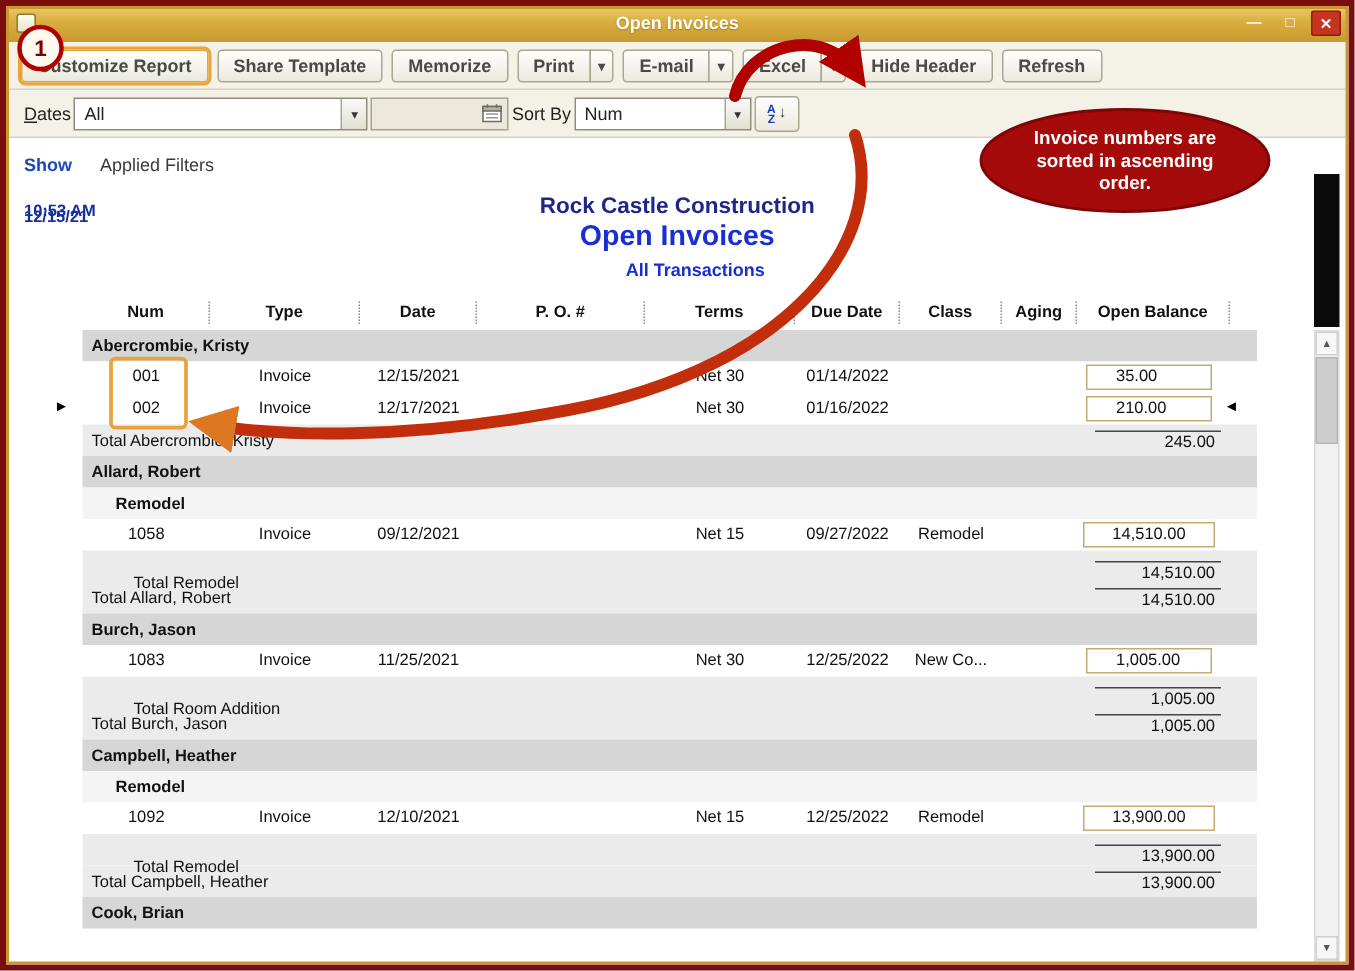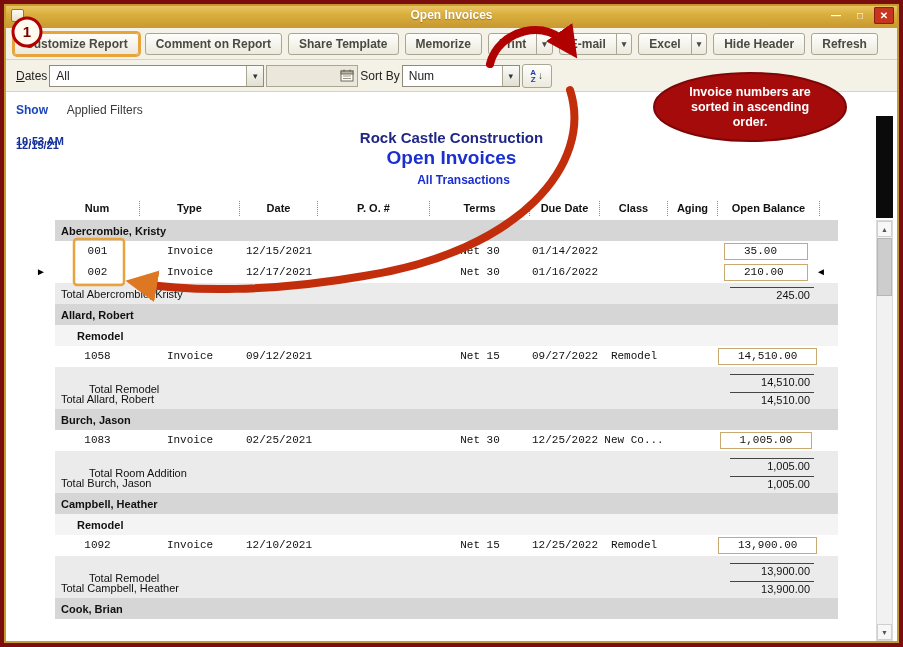--- a/index.html
+++ b/index.html
@@ -61,21 +61,21 @@
   }
   .flabel { font-size:12px; color:#222; }
   .combo {
     height:22px; background:#fff; border:1px solid #8E8B7C; display:flex; align-items:center; cursor:pointer;
   }
   .combo .combo-val { flex:1; padding:0 6px; font-size:12px; color:#222; overflow:hidden; white-space:nowrap; }
   .combo .combo-caret {
     width:17px; height:100%; display:flex; align-items:center; justify-content:center;
     border-left:1px solid #A9A694; background:linear-gradient(#FAFAF8,#E2DFD2); font-size:9px; color:#333;
   }
-  .combo.dates { width:215px; }
+  .combo.dates { width:196px; }
   .combo.sortc { width:118px; }
   .datebox {
     width:92px; height:22px; background:#EBE7DA; border:1px solid #A9A694;
     display:flex; align-items:center; justify-content:flex-end; cursor:text;
   }
   .calbtn { width:20px; height:20px; display:flex; align-items:center; justify-content:center; cursor:pointer; }
   .sortbtn {
     width:30px; height:24px; background:linear-gradient(#FEFEFC,#ECE9DD); border:1px solid #A9A694;
     border-radius:3px; display:flex; align-items:center; justify-content:center; gap:2px; cursor:pointer;
   }
@@ -112,21 +112,21 @@
   }
   .trow.customer { background:#D6D6D6; font-weight:bold; }
   .trow.customer .rlabel { grid-column:1/11; padding-left:6px; }
   .trow.job { background:#F4F4F4; font-weight:bold; }
   .trow.job .rlabel { grid-column:1/11; padding-left:22px; }
   .trow.total-job, .trow.total-customer { background:#EBEBEB; }
   .trow.total-job .rlabel { grid-column:1/9; padding-left:34px;margin-top:16px; }
   .trow.total-customer .rlabel { grid-column:1/9; padding-left:6px; }
   .rbal { grid-column:9; text-align:right; padding-right:6px; }
   .rbal span { display:inline-block; min-width:84px; border-top:1px solid #444; padding:1px 4px 0 2px; text-align:right; }
-  .trow.invoice .cell { text-align:center; height:21px; line-height:21px; overflow:hidden; white-space:nowrap;font-family:Liberation Mono, monospace; }
+  .trow.invoice .cell { text-align:center; height:21px; line-height:21px; overflow:hidden; white-space:nowrap; }
   .cell.balance { text-align:right; padding-right:6px; }
   .cell.balance span {
     display:inline-block; min-width:84px; border:1px solid #C9A871; padding:0 19px;
     text-align:left; background:#fff; line-height:15px;
   }
 
   
   .blackbar { position:absolute; right:6px; top:112px; width:17px; height:102px; background:#0B0B0B; z-index:3; }
   .vscroll {
     position:absolute; right:6px; top:216px; bottom:2px; width:17px;
@@ -156,23 +156,20 @@
     <span class="win-controls">
       <span class="wc">—</span>
       <span class="wc">□</span>
       <span class="wc close">✕</span>
     </span>
   </div>
 
   <div class="toolbar">
       <span class="btn-group">
         <button class="tb-btn highlighted">Customize Report</button>
-      </span>
-      <span class="btn-group">
-        <button class="tb-btn">Comment on Report</button>
       </span>
       <span class="btn-group">
         <button class="tb-btn">Share Template</button>
       </span>
       <span class="btn-group">
         <button class="tb-btn">Memorize</button>
       </span>
       <span class="btn-group">
         <button class="tb-btn main">Print</button>
         <button class="tb-btn caret">▾</button>
@@ -302,21 +299,21 @@
       <div class="trow total-customer">
         <div class="rlabel">Total Allard, Robert</div>
         <div class="rbal"><span>14,510.00</span></div>
       </div>
       <div class="trow customer">
         <div class="rlabel">Burch, Jason</div>
       </div>
       <div class="trow invoice">
         <div class="cell num">1083</div>
         <div class="cell type">Invoice</div>
-        <div class="cell date">02/25/2021</div>
+        <div class="cell date">11/25/2021</div>
         <div class="cell po"></div>
         <div class="cell terms">Net 30</div>
         <div class="cell due">12/25/2022</div>
         <div class="cell class">New Co...</div>
         <div class="cell aging"></div>
         <div class="cell balance"><span>1,005.00</span></div>
       </div>
       <div class="trow total-job">
         <div class="rlabel">Total Room Addition</div>
         <div class="rbal"><span>1,005.00</span></div>

